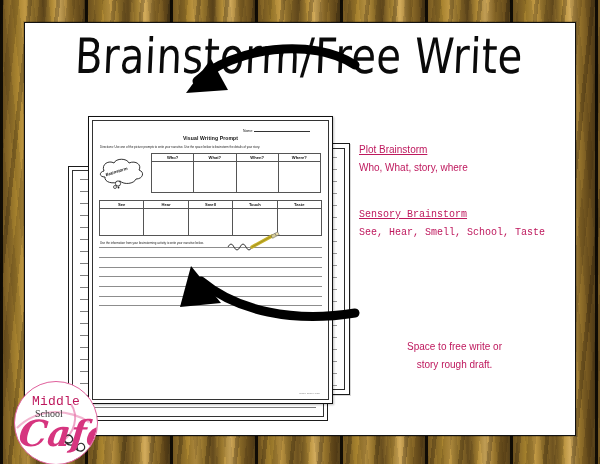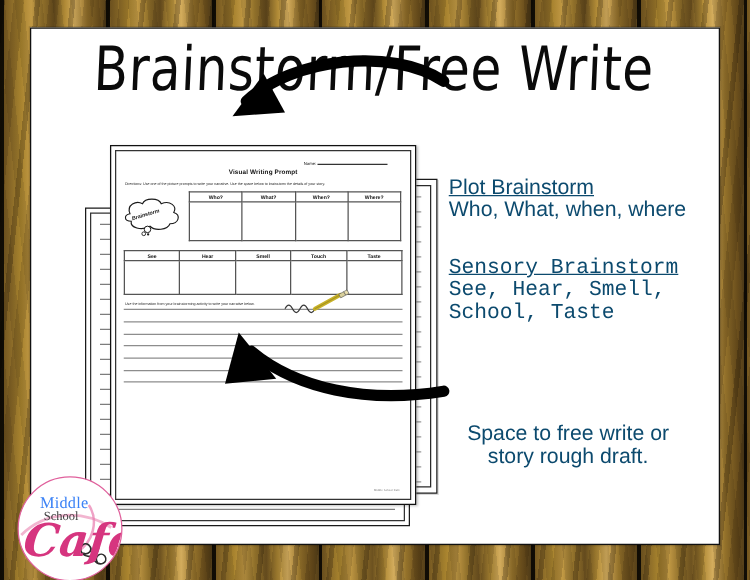--- a/index.html
+++ b/index.html
@@ -123,36 +123,36 @@
   }
   .bubble .txt{
     position:absolute;left:9px;top:11px;
     font-size:4.3px;font-weight:bold;color:#111;
     transform:rotate(-17deg);font-style:italic;
   }
   
   .pencil{position:absolute;left:135px;top:112px;width:58px;height:24px;}
 
   
-  .rt{position:absolute;color:#0c4a6e;font-size:17px;line-height:18px;}
+  .rt{position:absolute;color:#be185d;font-size:10px;line-height:18px;}
   .rt .hd{text-decoration:underline;display:block;}
   .rt .bd{display:block;}
   #plot{left:358px;top:140px;width:215px;}
   #sensory{left:358px;top:205px;width:205px;}
   #freewrite{left:361px;top:337px;width:200px;}
 
   
   .logo{
     position:absolute;left:14px;top:381px;width:82px;height:82px;
     border-radius:50%;background:#fff;border:1.4px solid #e0609c;
     overflow:hidden;
   }
   .logo .l1{
-    position:absolute;left:17px;top:12px;font-size:13px;color:#3b82f6;
-    font-family:Liberation Serif, serif;letter-spacing:.2px;
+    position:absolute;left:17px;top:12px;font-size:13px;color:#be185d;
+    font-family:Liberation Mono, monospace;letter-spacing:.2px;
   }
   .logo .l2{
     position:absolute;left:20px;top:26px;font-size:10px;color:#3a3a3a;
     font-family:Liberation Serif, serif;
   }
   .logo .l3{
     position:absolute;left:4px;top:30px;font-size:36px;color:#d6357f;
     font-family:"DejaVu Serif", serif;font-style:italic;font-weight:700;
     transform:skewX(-6deg);
   }
@@ -313,21 +313,21 @@
         <path d="M186 36 L161 70 L203 67 Z" fill="#000"></path>
       </g>
       <g>
         <path d="M330 290 C268 300, 212 288, 176 258" fill="none" stroke="#000" stroke-width="9" stroke-linecap="round"></path>
         <path d="M196 280 L166 243 L155 284 Z" fill="#000"></path>
       </g>
     </svg>
 
     <div class="rt" id="plot" style="left:334px;top:118px;">
       <span class="hd">Plot Brainstorm</span>
-      <span class="bd">Who, What, when, where</span>
+      <span class="bd">Who, What, story, where</span>
     </div>
 
     <div class="rt" id="sensory" style="left:334px;top:183px;width:190px;font-family:Liberation Mono, monospace;">
       <span class="hd">Sensory Brainstorm</span>
       <span class="bd">See, Hear, Smell, School, Taste</span>
     </div>
 
     <div class="rt" id="freewrite" style="left:337px;top:315px;width:185px;text-align:center;">
       <span class="bd">Space to free write or</span>
       <span class="bd">story rough draft.</span>

